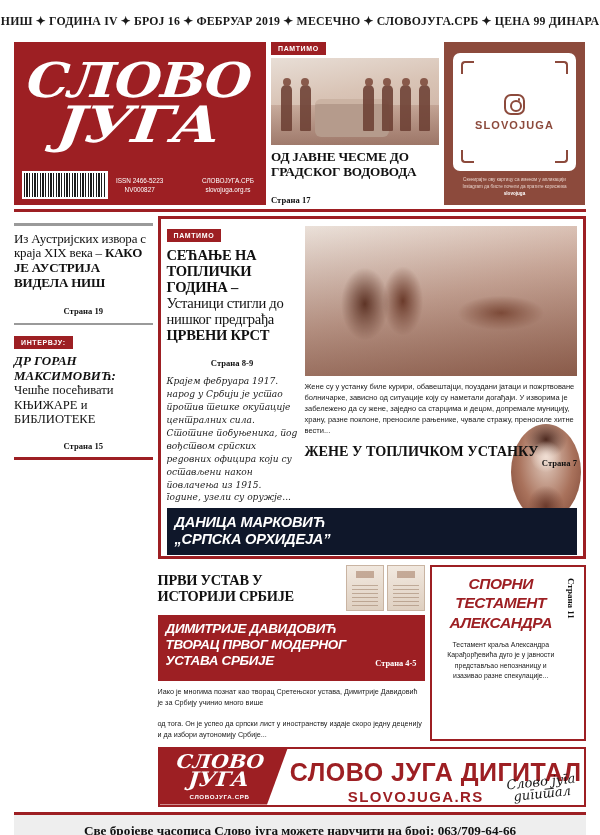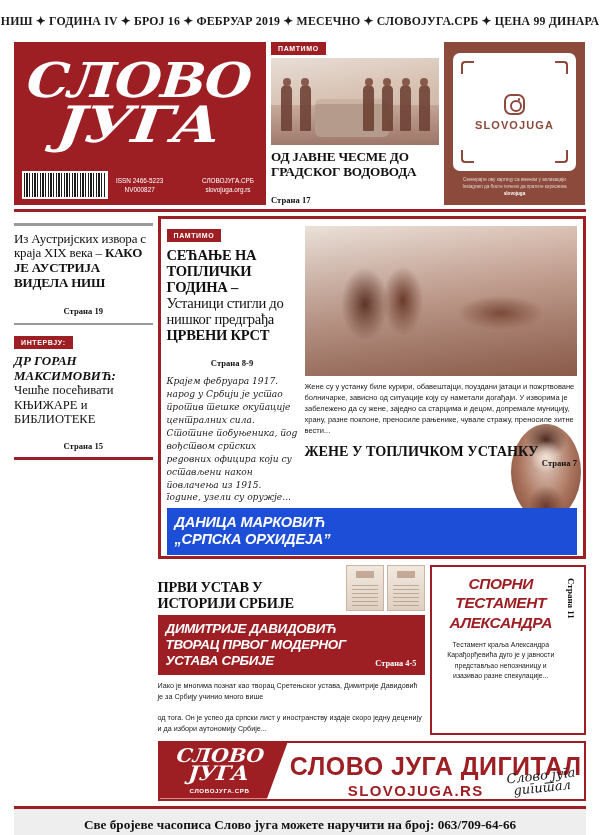--- a/index.html
+++ b/index.html
@@ -402,21 +402,21 @@
     content: "";
     position: absolute;
     inset: 0;
     background:
       radial-gradient(ellipse 22px 22px at 50% 34%, #f0ded3 0%, rgba(240,222,211,0) 72%),
       radial-gradient(ellipse 30px 26px at 50% 16%, #4e2a20 0%, rgba(78,42,32,0) 70%),
       radial-gradient(ellipse 26px 30px at 50% 86%, #6a3a2c 0%, rgba(106,58,44,0) 70%);
   }
 
   .banner {
-    background: #1d4ed8;
+    background: #0f172a;
     color: #fff;
     padding: 6px 8px 7px;
     position: relative;
     z-index: 3;
   }
   .banner-line {
     font-family: "Liberation Sans", sans-serif;
     font-style: italic;
     font-weight: bold;
     font-size: 14.6px;
@@ -431,21 +431,21 @@
     height: 4px;
   }
 
   
   .row2 {
     display: flex;
     gap: 5px;
     margin-top: 6px;
   }
   .const-box { width: 267px; }
-  .const-top { display: flex; gap: 17px; align-items: flex-end; }
+  .const-top { display: flex; gap: 17px; align-items: center; }
   .const-head {
     flex: 1;
     font-size: 14.4px;
     font-weight: bold;
     line-height: 1.12;
     color: #111;
     letter-spacing: -.3px;
   }
   .const-imgs { display: flex; gap: 3px; }
   .doc-img {
@@ -468,21 +468,21 @@
     position: absolute;
     left: 9px; right: 9px; top: 5px;
     height: 7px;
     background: #a8826a;
     opacity: .6;
   }
 
   .const-banner {
     background: #9d1f23;
     color: #fff;
-    padding: 6px 8px 6px;
+    padding: 6px 8px 12px;
     margin-top: 4px;
     display: flex;
     align-items: flex-end;
     gap: 6px;
   }
   .const-banner-text {
     flex: 1;
     font-family: "Liberation Sans", sans-serif;
     font-style: italic;
     font-weight: bold;

